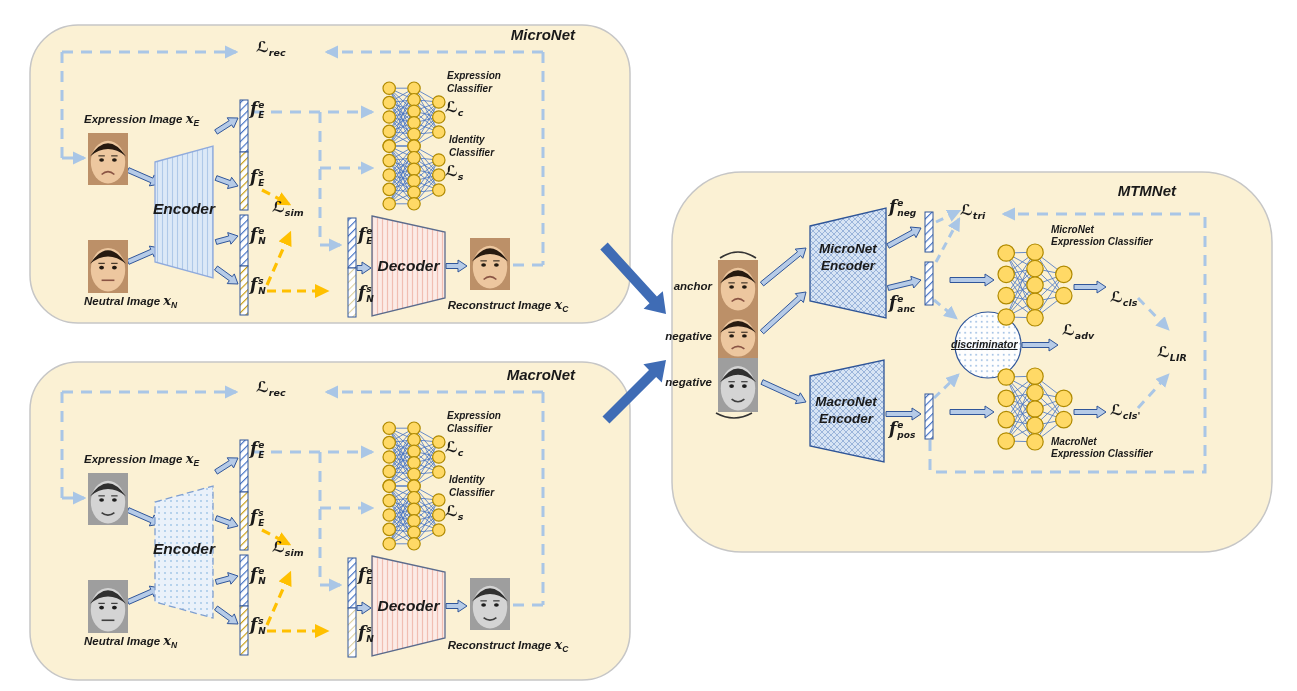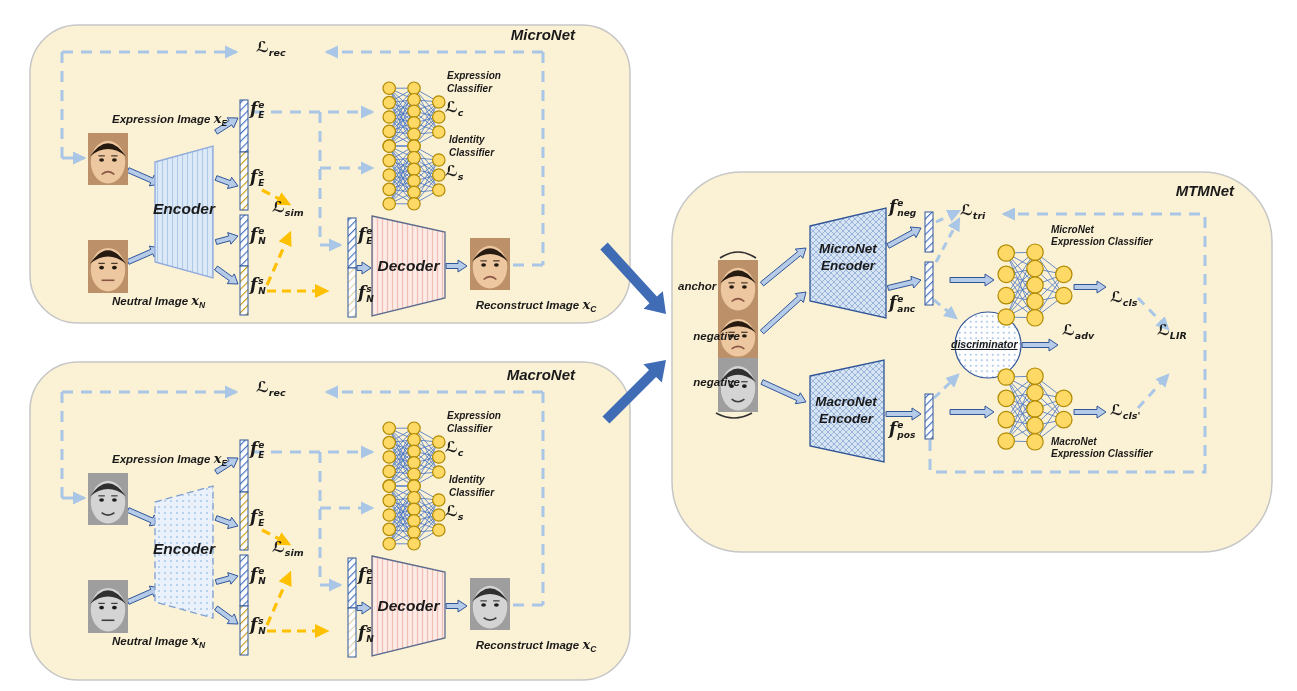--- a/index.html
+++ b/index.html
@@ -1,19 +1,19 @@
 <!DOCTYPE html>
 <html><head>
 <meta charset="utf-8">
 <style>
   html,body{margin:0;padding:0;background:#fff;}
   #stage{position:relative;width:1297px;height:691px;background:#fff;overflow:hidden;
          font-family:"Liberation Sans",sans-serif;color:#1a1a1a;}
   #diagram{position:absolute;left:0;top:0;}
-  .lbl{position:absolute;font:bold italic 11.5px "Liberation Sans",sans-serif;white-space:nowrap;margin-left:28px;}
+  .lbl{position:absolute;font:bold italic 11.5px "Liberation Sans",sans-serif;white-space:nowrap;}
   .lbl .mvar{font:bold italic 13px "DejaVu Serif",serif;}
   .lbl sub{font-size:8.5px;}
   .title{position:absolute;font:bold italic 15px "Liberation Sans",sans-serif;text-align:right;white-space:nowrap;}
   .enc{position:absolute;font:bold italic 15.5px "Liberation Sans",sans-serif;text-align:center;white-space:nowrap;}
   .enc2{position:absolute;font:bold italic 13.5px "Liberation Sans",sans-serif;text-align:center;white-space:nowrap;}
   .small{position:absolute;font:bold italic 10px "Liberation Sans",sans-serif;white-space:nowrap;}
   .llabel{position:absolute;font:bold italic 15px "DejaVu Serif","DejaVu Sans",serif;white-space:nowrap;}
   .llabel sub{font:bold italic 9.5px "DejaVu Sans",sans-serif;}
   .flabel{position:absolute;display:flex;align-items:flex-start;white-space:nowrap;}
   .fb{font:bold italic 17px "DejaVu Serif",serif;line-height:1;}
@@ -701,22 +701,22 @@
     </div>
 <div class="enc" style="left:371px;top:597px;width:75px">Decoder</div>
 <div class="lbl" style="left:443px;top:637px;width:130px;text-align:center"><span>Reconstruct Image </span><span class="mvar">x</span><sub>C</sub></div>
 <div class="small" style="left:447px;top:410px">Expression</div>
 <div class="small" style="left:447px;top:423px">Classifier</div>
 <div class="llabel" style="left:445px;top:438px"><span>ℒ</span><sub>c</sub></div>
 <div class="small" style="left:449px;top:474px">Identity</div>
 <div class="small" style="left:449px;top:487px">Classifier</div>
 <div class="llabel" style="left:445px;top:502px"><span>ℒ</span><sub>s</sub></div>
 
-<div class="title" style="left:1122px;top:182px;width:112px">MTMNet</div>
-<div class="lbl" style="left:650px;top:280px;width:62px;">anchor</div>
+<div class="title" style="left:1064px;top:182px;width:112px">MTMNet</div>
+<div class="lbl" style="left:650px;top:280px;width:62px;text-align:right">anchor</div>
 <div class="lbl" style="left:646px;top:330px;width:66px;text-align:right">negative</div>
 <div class="lbl" style="left:646px;top:376px;width:66px;text-align:right">negative</div>
 <div class="enc2" style="left:806px;top:241px;width:84px">MicroNet</div>
 <div class="enc2" style="left:806px;top:258px;width:84px">Encoder</div>
 <div class="enc2" style="left:804px;top:394px;width:84px">MacroNet</div>
 <div class="enc2" style="left:804px;top:411px;width:84px">Encoder</div>
 <div class="flabel" style="left:889px;top:198px">
       <span class="fb">f</span>
       <span class="fss">
         <span>e</span>
@@ -739,15 +739,15 @@
     </div>
 <div class="llabel" style="left:960px;top:201px"><span>ℒ</span><sub>tri</sub></div>
 <div class="disc" style="left:951px;top:338px;width:74px">discriminator</div>
 <div class="llabel" style="left:1062px;top:321px"><span>ℒ</span><sub>adv</sub></div>
 <div class="small" style="left:1051px;top:224px">MicroNet</div>
 <div class="small" style="left:1051px;top:236px">Expression Classifier</div>
 <div class="llabel" style="left:1110px;top:288px"><span>ℒ</span><sub>cls</sub></div>
 <div class="small" style="left:1051px;top:436px">MacroNet</div>
 <div class="small" style="left:1051px;top:448px">Expression Classifier</div>
 <div class="llabel" style="left:1110px;top:401px"><span>ℒ</span><sub>cls'</sub></div>
-<div class="llabel" style="left:1157px;top:321px"><span>ℒ</span><sub>LIR</sub></div>
+<div class="llabel" style="left:1157px;top:343px"><span>ℒ</span><sub>LIR</sub></div>
 
 </div>
 
 </body></html>

